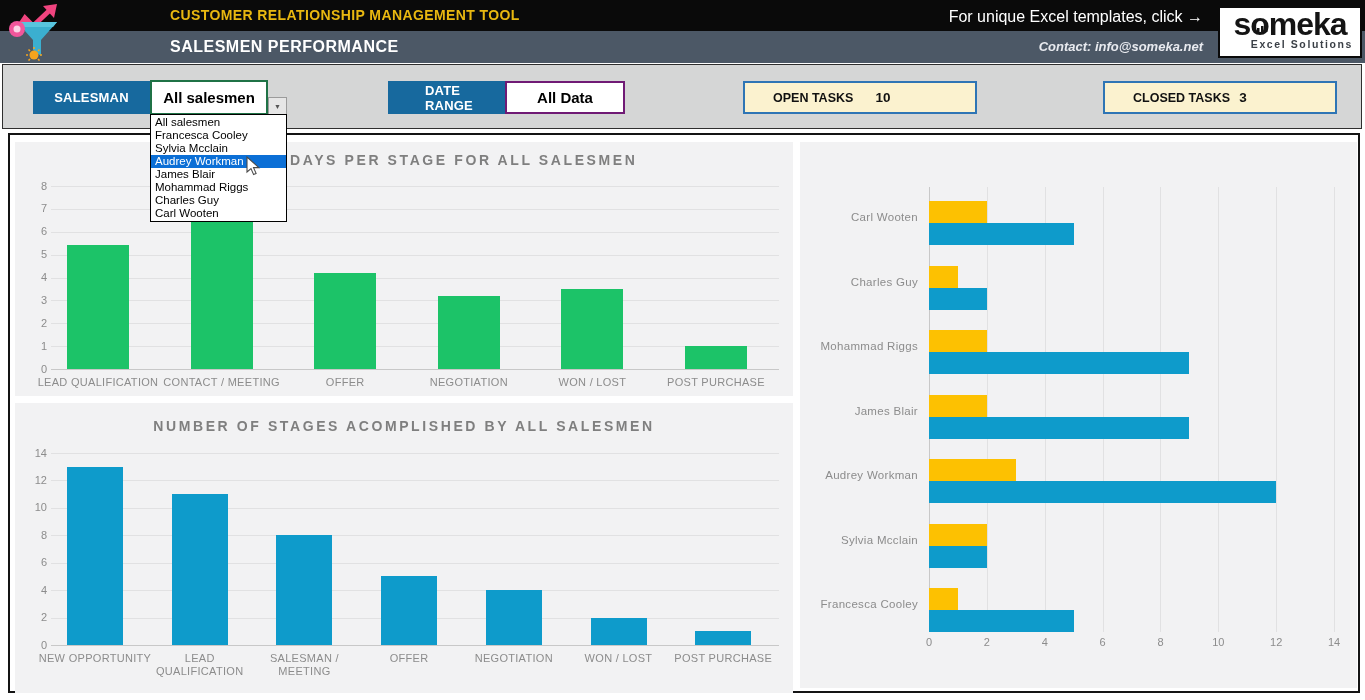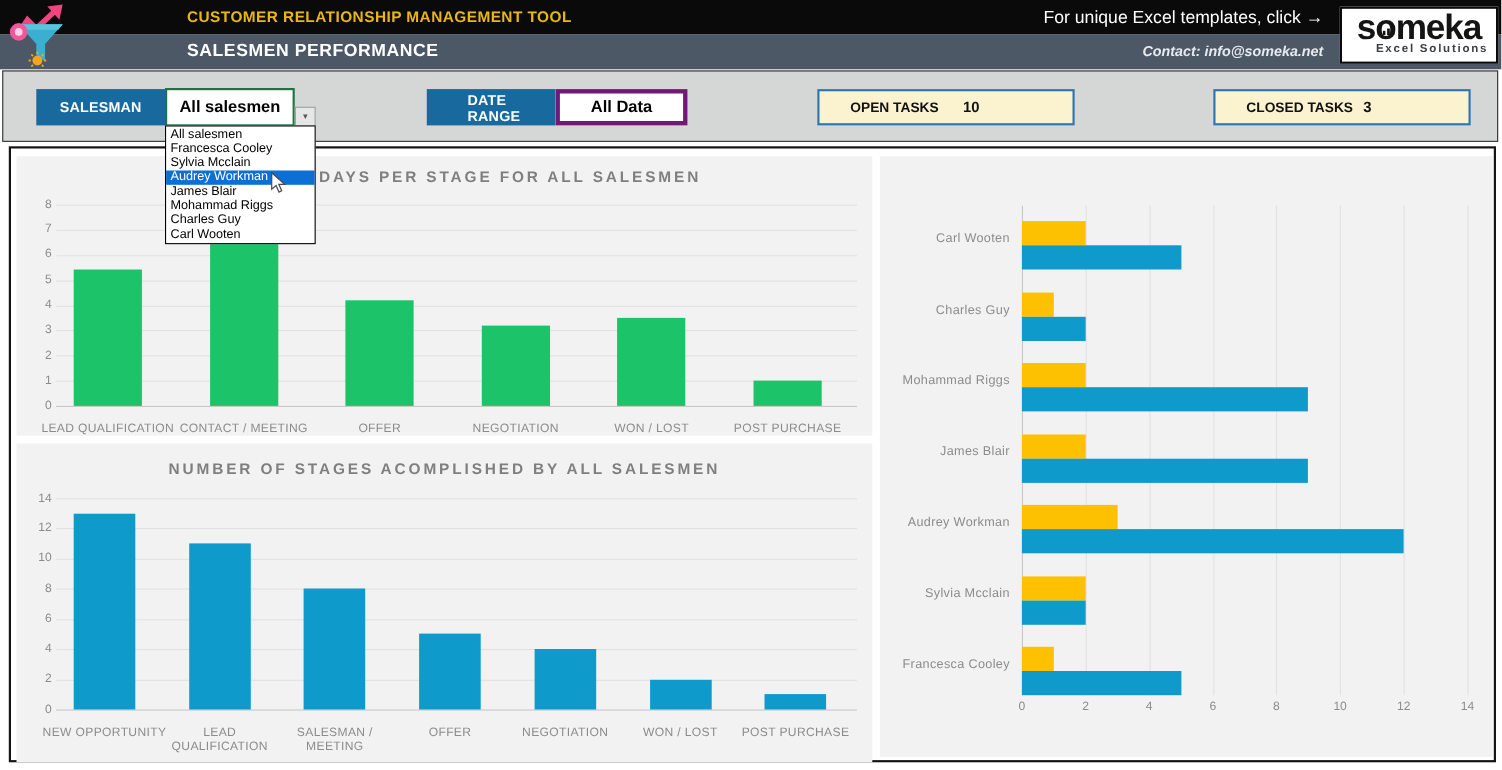--- a/index.html
+++ b/index.html
@@ -19,21 +19,21 @@
   .logo-oglyph{position:absolute;left:37px;top:15px;}
   .crm-icon{left:7px;top:3px;z-index:25;}
   
   .strip{left:2px;top:64px;width:1360px;height:65px;background:#d5d6d6;border:1px solid #2f2f2f;}
   .ctl-label{top:81px;height:33px;background:#17699e;color:#fff;font-weight:bold;font-size:13px;
     display:flex;align-items:center;justify-content:center;letter-spacing:.2px;}
   .sel-cell{left:150px;top:80px;width:118px;height:35px;background:#fff;border:2px solid #1f7246;
     display:flex;align-items:center;justify-content:center;font-weight:bold;font-size:15px;color:#000;z-index:5;}
   .dd-btn{left:268px;top:97px;width:19px;height:18px;background:#e6e6e6;border:1px solid #9b9b9b;
     display:flex;align-items:center;justify-content:center;font-size:7px;color:#555;z-index:5;}
-  .val-cell{left:505px;top:81px;width:120px;height:33px;background:#fff;border:4px solid #701a75;
+  .val-cell{left:505px;top:81px;width:120px;height:33px;background:#fff;border:2px solid #701a75;
     display:flex;align-items:center;justify-content:center;font-weight:bold;font-size:15px;color:#000;text-align:center;}
   .task-box{top:81px;width:234px;height:33px;background:#fbf2cf;border:2px solid #2e75b5;display:flex;align-items:center;}
   .task-box .tlabel{margin-left:28px;font-weight:bold;font-size:12.5px;color:#111;}
   .task-box .tvalue{position:absolute;left:118px;width:40px;text-align:center;font-weight:bold;font-size:13.5px;color:#111;}
   
   .dropdown{left:150px;top:114px;width:137px;background:#fff;border:1px solid #000;z-index:50;padding:1px 0;}
   .dd-item{height:13px;line-height:13px;font-size:11.5px;padding-left:4px;color:#000;white-space:nowrap;}
   .dd-item.selected{background:#0b6fd6;color:#fff;}
   .cursor{left:246px;top:156px;z-index:60;}
   
@@ -46,21 +46,21 @@
   #chart-days .chart-title{left:275px;top:10px;}
   #chart-stages .chart-title{left:0;top:15px;width:100%;text-align:center;}
   #chart-tasks .chart-title{left:0;top:12px;width:100%;text-align:center;}
   .hgrid{position:absolute;height:1px;background:#e1e1e2;}
   .hgrid.zero{background:#c8c8c8;}
   .vgrid{position:absolute;width:1px;background:#e1e1e2;}
   .vgrid.zero{background:#c8c8c8;}
   .ytick{position:absolute;width:30px;text-align:right;font-size:11px;color:#8c8c8c;}
   .xtick{position:absolute;width:30px;text-align:center;font-size:11px;color:#8c8c8c;}
   .vbar,.hbar{position:absolute;}
-  .catlabel{position:absolute;text-align:center;font-size:11px;color:#8c8c8c;letter-spacing:.3px;white-space:nowrap;margin-top:8px;}
+  .catlabel{position:absolute;text-align:center;font-size:11px;color:#8c8c8c;letter-spacing:.3px;white-space:nowrap;}
   .catlabel.wrap{white-space:pre-line;line-height:13px;}
   .aglabel{position:absolute;text-align:right;font-size:11.5px;color:#8c8c8c;letter-spacing:.3px;}
   .legend{position:absolute;left:0;width:100%;display:flex;justify-content:center;gap:28px;}
   .legend-item{display:flex;align-items:center;gap:5px;font-size:11px;color:#7f7f7f;letter-spacing:.5px;}
   .legend-swatch{width:9px;height:9px;display:inline-block;}
 </style>
 </head>
 <body>
 
 <div class="abs topbar"></div>

